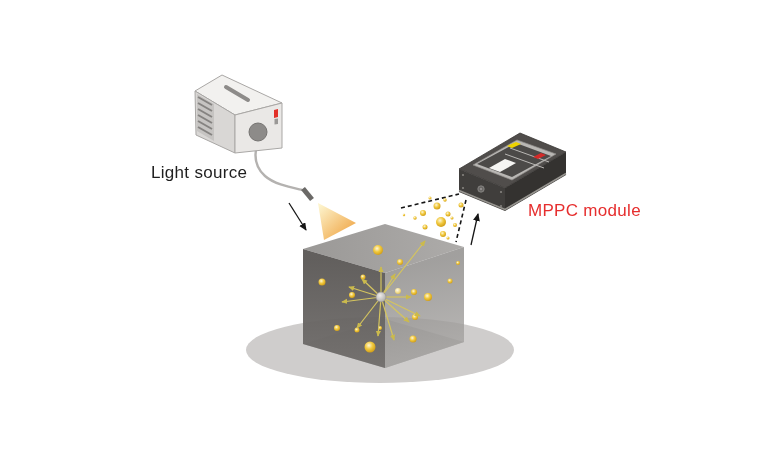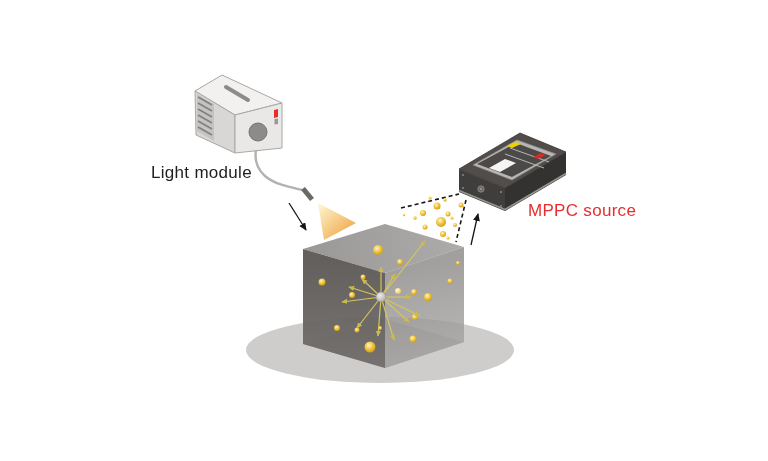--- a/index.html
+++ b/index.html
@@ -172,17 +172,17 @@
     <circle cx="481" cy="189" r="1" fill="#9c9a98"></circle>
     <g fill="#85837f">
       <circle cx="463" cy="175" r="1.1"></circle>
       <circle cx="501" cy="192" r="1.1"></circle>
       <circle cx="463" cy="188" r="1.1"></circle>
       <circle cx="501" cy="206" r="1.1"></circle>
     </g>
   </g>
 </svg>
 
-<div class="diagram-label" id="light-source-label" style="color: rgb(31, 31, 31);">Light module</div>
+<div class="diagram-label" id="light-source-label" style="color: rgb(31, 31, 31);">Light source</div>
 
-<div class="diagram-label" id="mppc-module-label" style="color: rgb(230, 46, 46);">MPPC source</div>
+<div class="diagram-label" id="mppc-module-label" style="color: rgb(230, 46, 46);">MPPC module</div>
 
 </div>
 
 </body></html>

